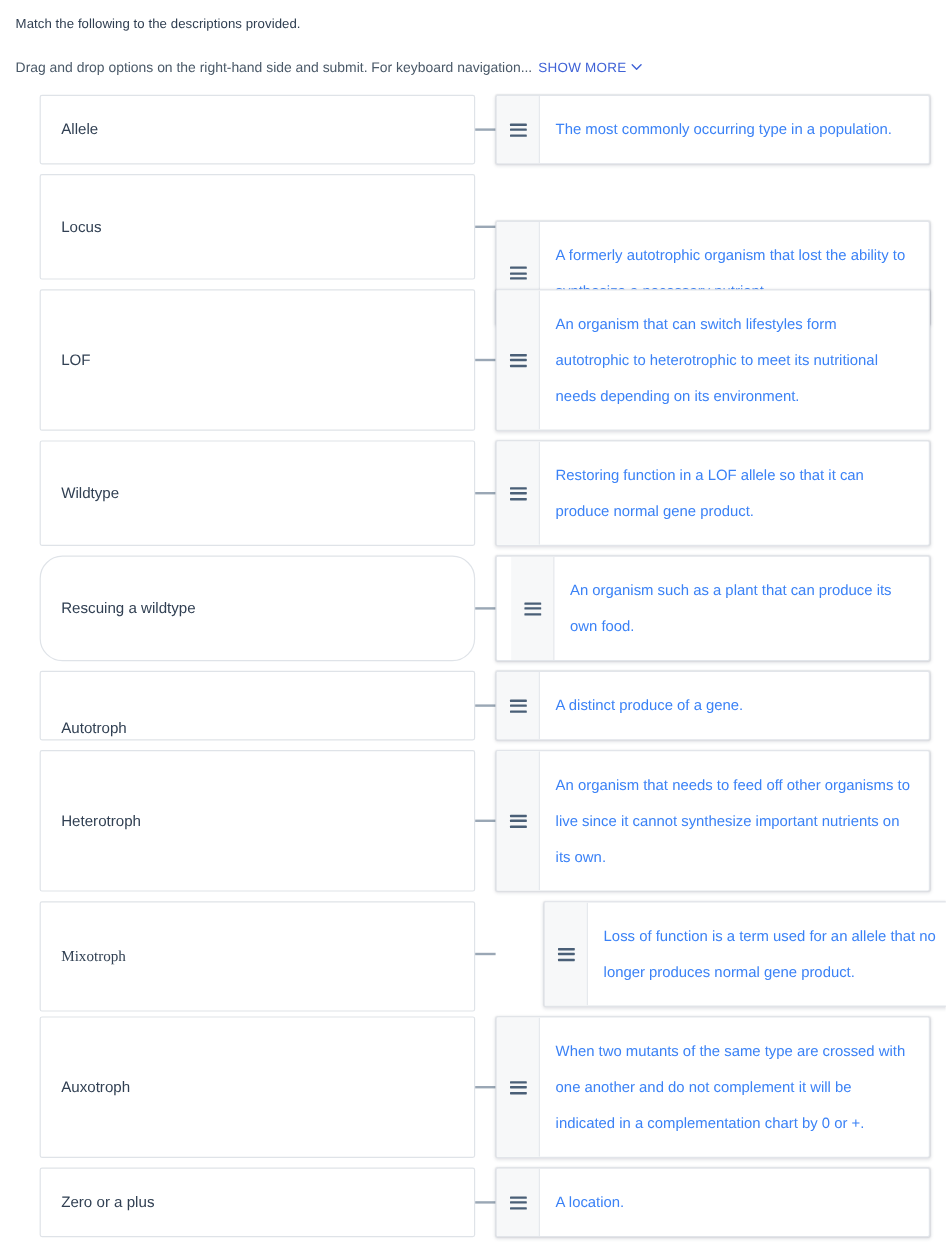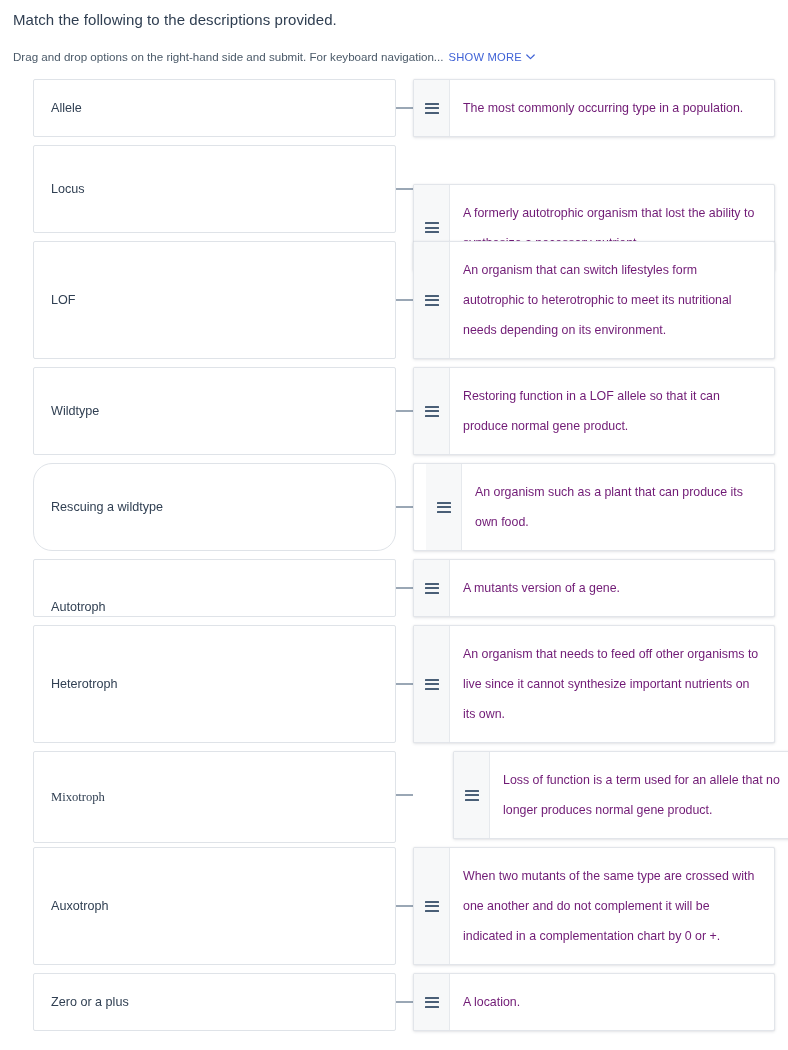--- a/index.html
+++ b/index.html
@@ -21,21 +21,21 @@
     width: 788px;
     height: 1050px;
     box-sizing: border-box;
   }
 
   
   .prompt-title {
     position: absolute;
     left: 13px;
     top: 11px;
-    font-size: 15px;
+    font-size: 11px;
     line-height: 18px;
     color: #2f3e51;
     letter-spacing: .005em;
     white-space: nowrap;
   }
   .instructions {
     position: absolute;
     left: 13px;
     top: 49px;
     font-size: 11.6px;
@@ -137,21 +137,21 @@
   }
   .desc-body {
     flex: 1 1 auto;
     display: flex;
     align-items: center;
     padding: 0 14px 0 13px;
   }
   .desc-text {
     font-size: 12.4px;
     line-height: 30px;
-    color: #701a75;
+    color: #3b82f6;
   }
 </style>
 </head>
 <body>
 
 <div class="page">
 
   <div class="prompt-title">Match the following to the descriptions provided.</div>
 
   <div class="instructions">
@@ -258,21 +258,21 @@
         <div class="connector" style="top: 28px;"></div>
         <div class="desc-card" style="height: 58px;">
           <div class="drag-handle">
             <div class="handle-icon">
               <i></i>
               <i></i>
               <i></i>
             </div>
           </div>
           <div class="desc-body">
-            <span class="desc-text">A mutants version of a gene.</span>
+            <span class="desc-text">A distinct produce of a gene.</span>
           </div>
         </div>
       </div>
       <div class="row" style="height: 118px;">
         <div class="term-box" style="height: 118px;">
           <span class="term-label">Heterotroph</span>
         </div>
         <div class="connector" style="top: 58px;"></div>
         <div class="desc-card" style="height: 118px;">
           <div class="drag-handle">

